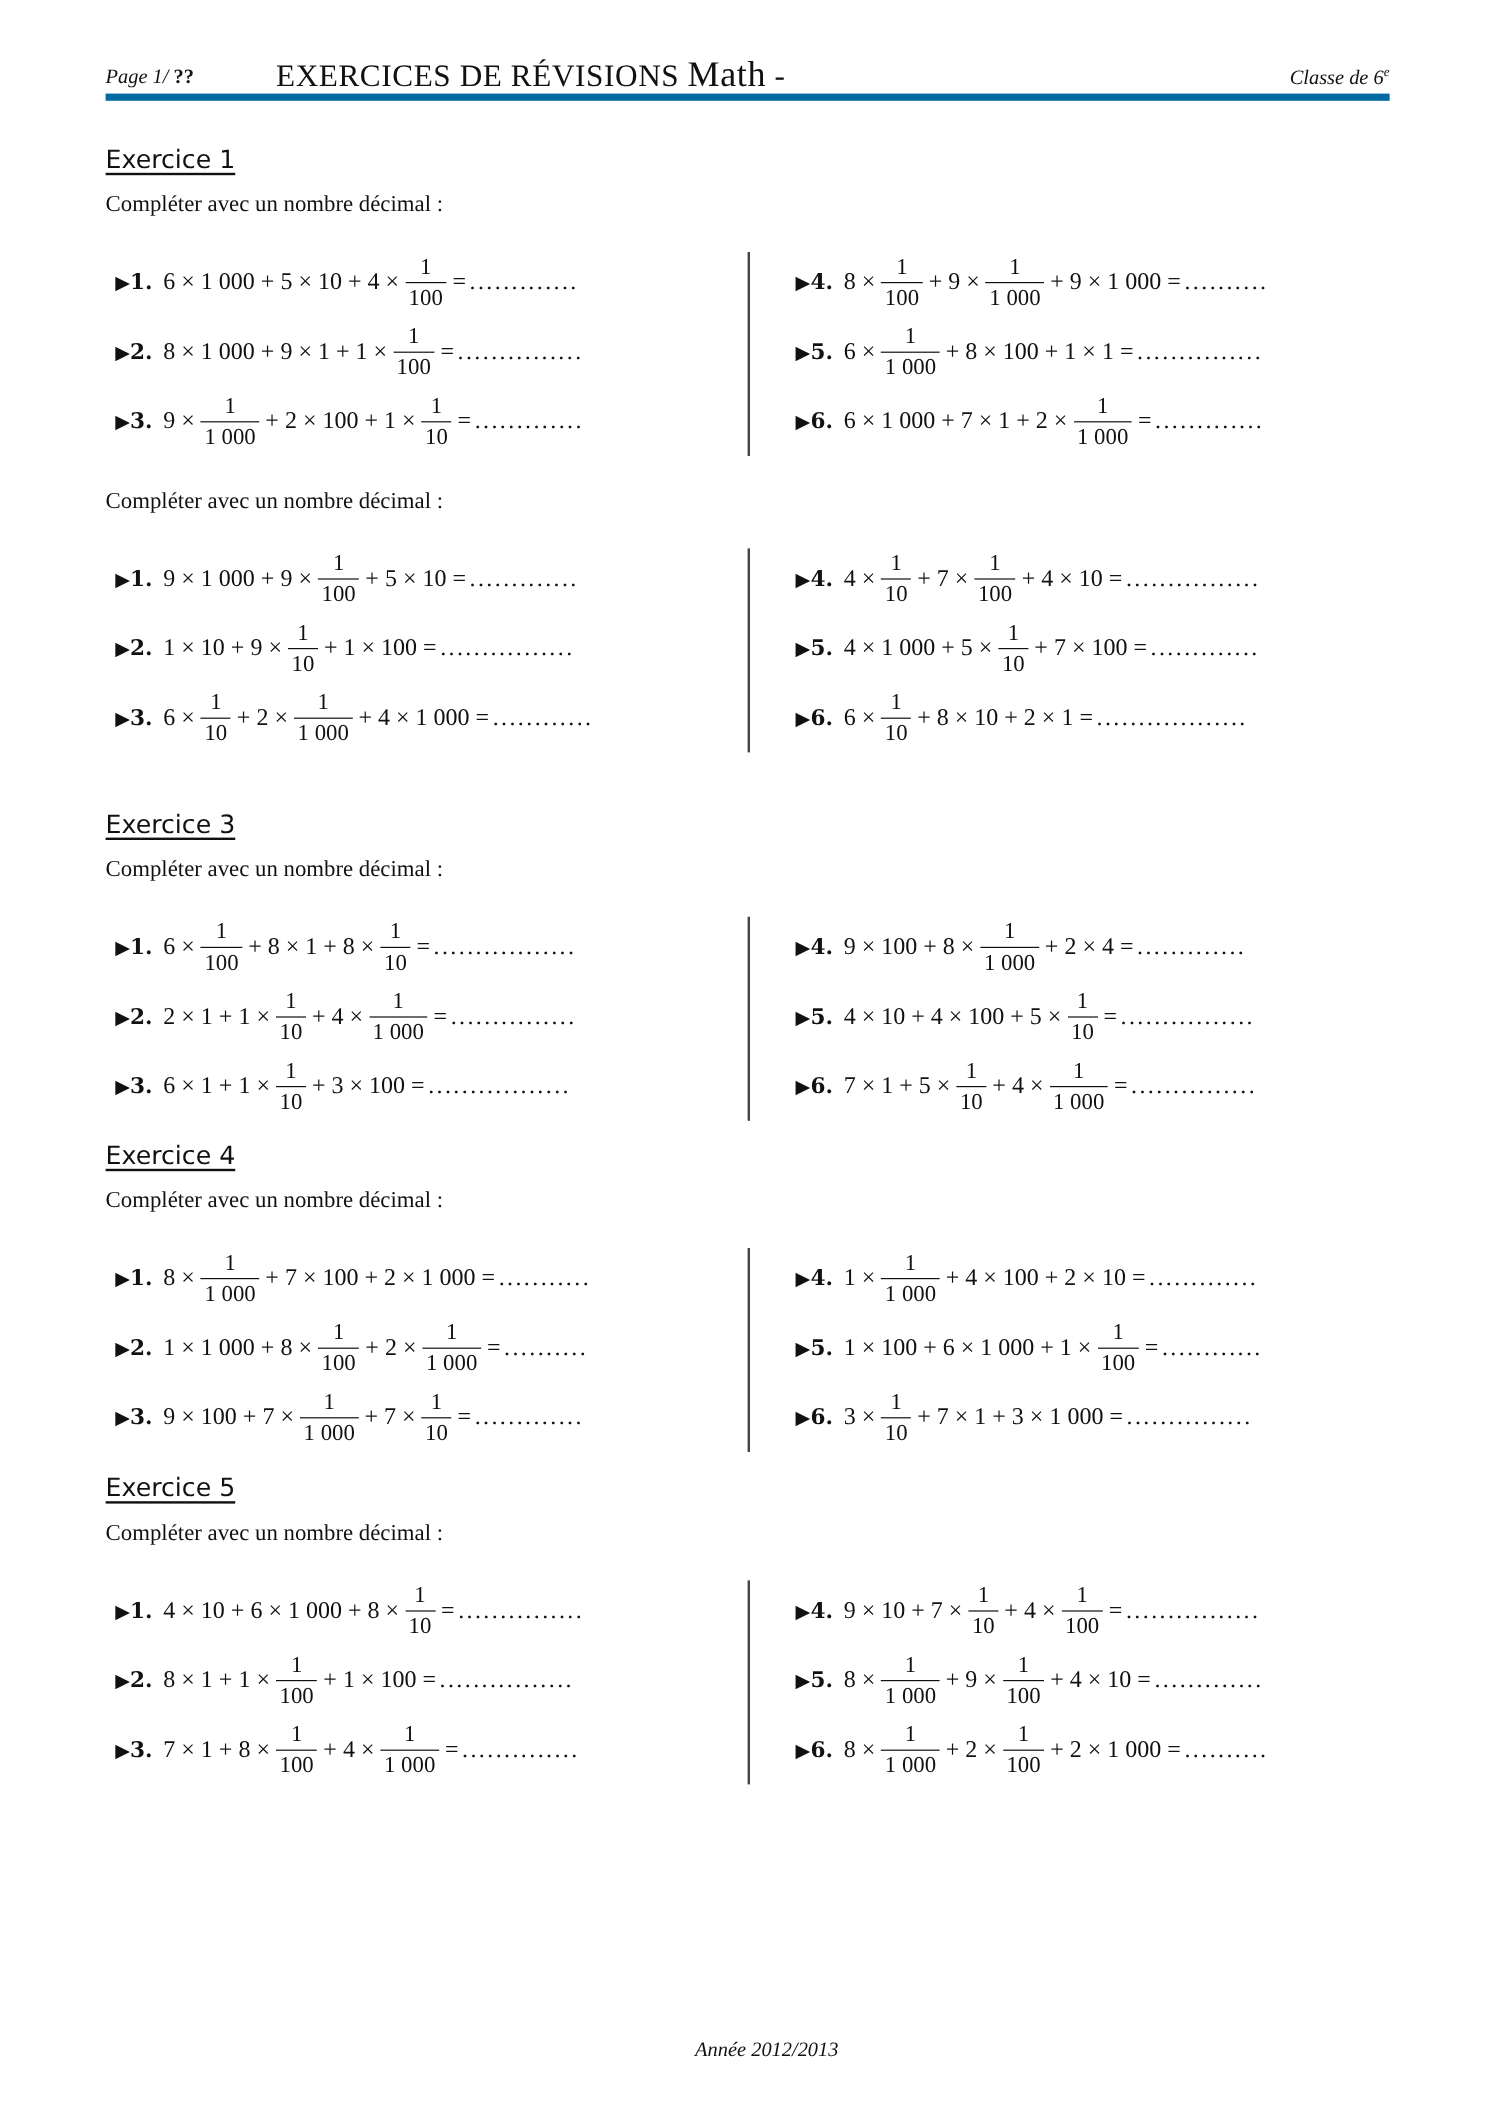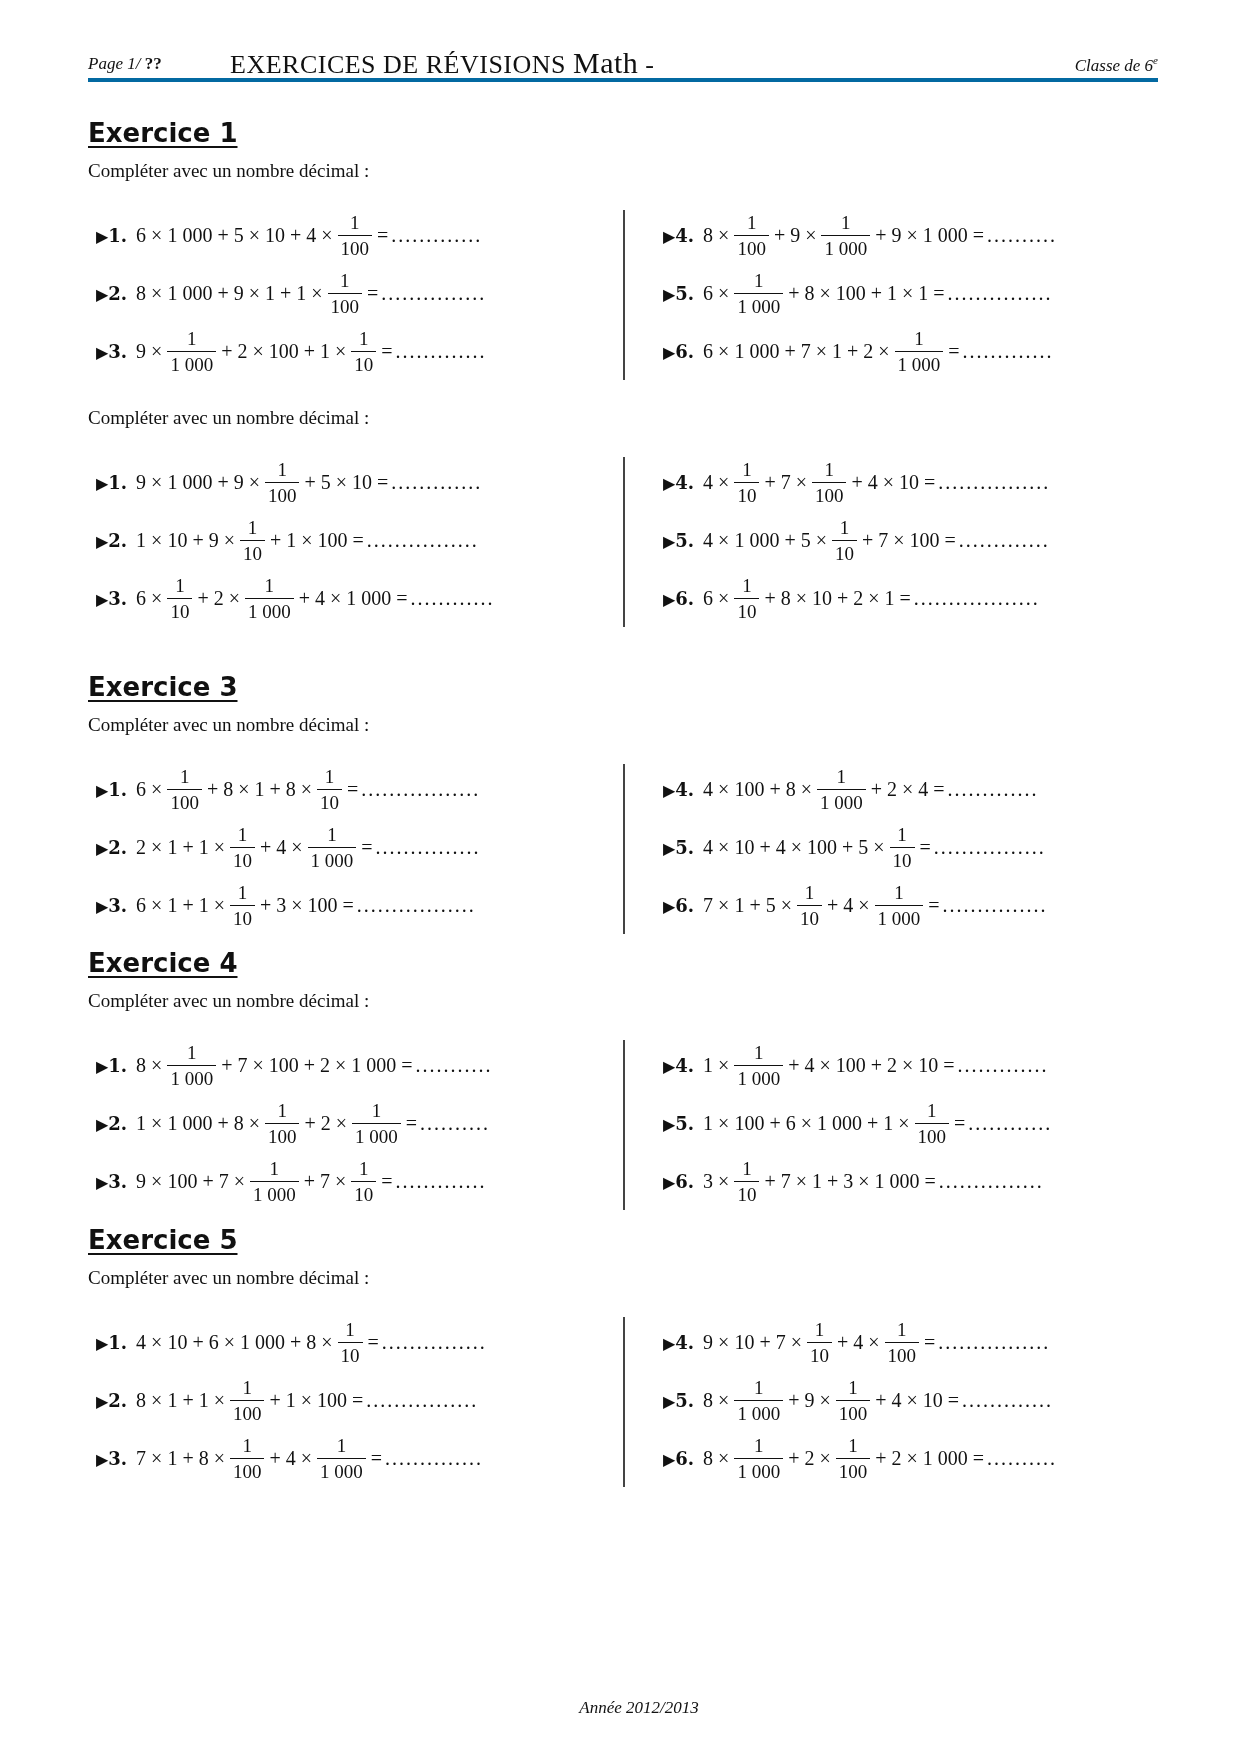--- a/index.html
+++ b/index.html
@@ -3,36 +3,36 @@
   <meta charset="utf-8">
   <style>
     html, body { margin: 0; padding: 0; background: #ffffff; }
     body {
       width: 1240px; height: 1754px; position: relative; overflow: hidden;
       font-family: "DejaVu Serif", "Liberation Serif", serif; color: #111;
     }
     .page { position: absolute; left: 88px; top: 0; width: 1070px; height: 1754px; }
     .header {
       position: absolute; top: 44px; left: 0; width: 1070px; height: 34px;
-      border-bottom: 4px solid #0369a1;
+      border-bottom: 6px solid #0369a1;
     }
     .hdr-page { position: absolute; left: 0; top: 10px; font-style: italic; font-size: 17px;
       font-family: "Liberation Serif", serif; }
     .hdr-page b { font-style: normal; }
     .hdr-title { position: absolute; left: 142px; top: 2px; font-size: 26px; letter-spacing: 0.5px;
       font-family: "Liberation Serif", serif; }
     .hdr-title .big { font-size: 30px; }
     .hdr-class { position: absolute; right: 0; top: 10px; font-style: italic; font-size: 17px;
       font-family: "Liberation Serif", serif; text-align: center; }
     .hdr-class sup { font-size: 11px; }
 
     .exercise { position: absolute; left: 0; width: 1070px; }
     .ex-title {
-      font-family: "DejaVu Sans", "Liberation Sans", sans-serif; font-weight: bold;
-      font-size: 26px; text-decoration: underline; text-underline-offset: 4px;
+      font-family: "DejaVu Sans", "Liberation Sans", sans-serif; font-weight: normal;
+      font-size: 21px; text-decoration: underline; text-underline-offset: 4px;
       height: 30px; line-height: 30px;
     }
     .ex-instr {
       font-family: "Liberation Serif", serif; font-size: 19px; margin-top: 12px; height: 28px;
     }
     .cols { position: relative; margin-top: 18px; height: 172px; }
     .col { position: absolute; top: 0; width: 500px; }
     .col.left { left: 8px; }
     .col.right { left: 575px; }
     .divider { position: absolute; left: 535px; top: 4px; width: 2px; height: 170px; background: #444; }
@@ -271,21 +271,21 @@
                 <span class="d">10</span>
               </span>
               <span class="txt">+ 3 × 100 =</span>
               <span class="dots">.................</span>
             </div>
           </div>
           <div class="divider"></div>
           <div class="col right">
             <div class="item">
               <span class="num"><span class="tri">▶</span><span>4.</span></span>
-              <span class="txt">4 × 100 + 8 ×</span>
+              <span class="txt">9 × 100 + 8 ×</span>
               <span class="frac">
                 <span class="n">1</span>
                 <span class="d">1 000</span>
               </span>
               <span class="txt">+ 2 × 4 =</span>
               <span class="dots">.............</span>
             </div>
             <div class="item">
               <span class="num"><span class="tri">▶</span><span>5.</span></span>
               <span class="txt">4 × 10 + 4 × 100 + 5 ×</span>

